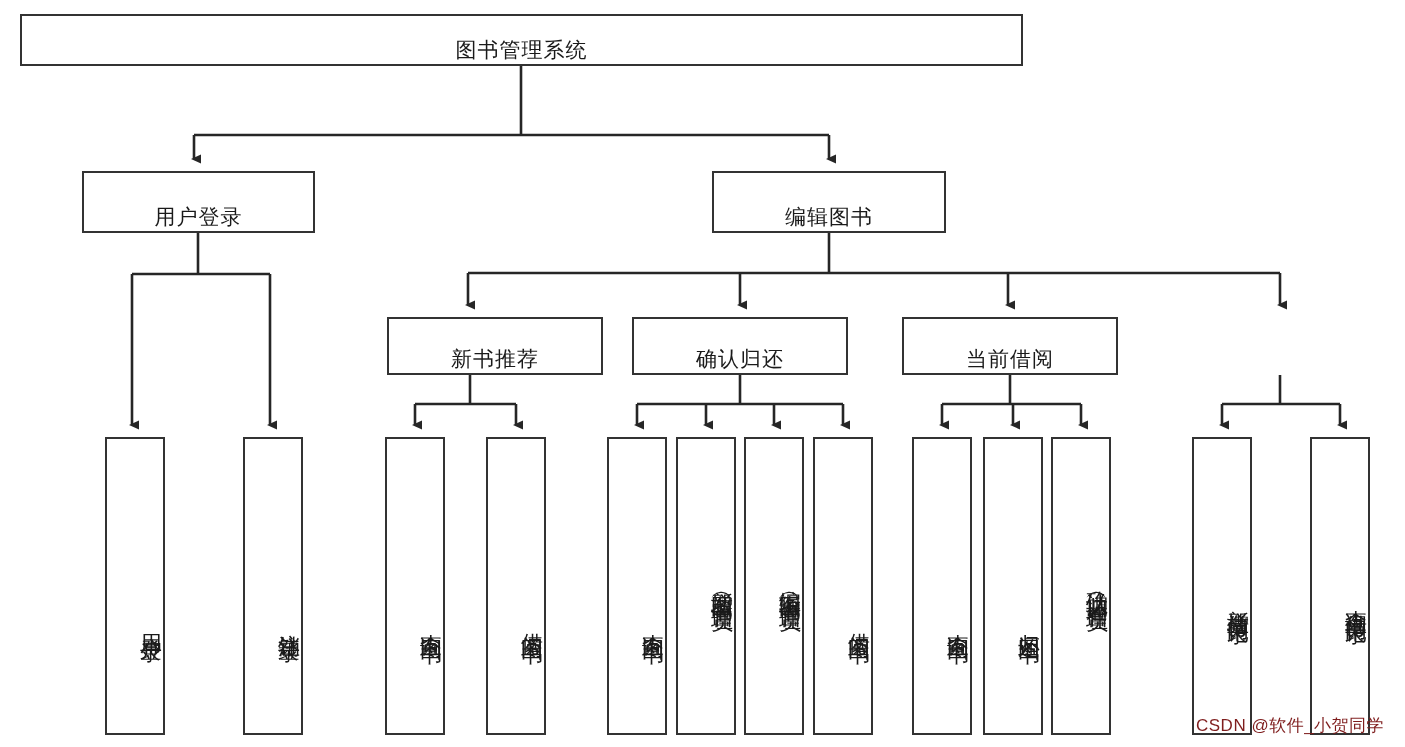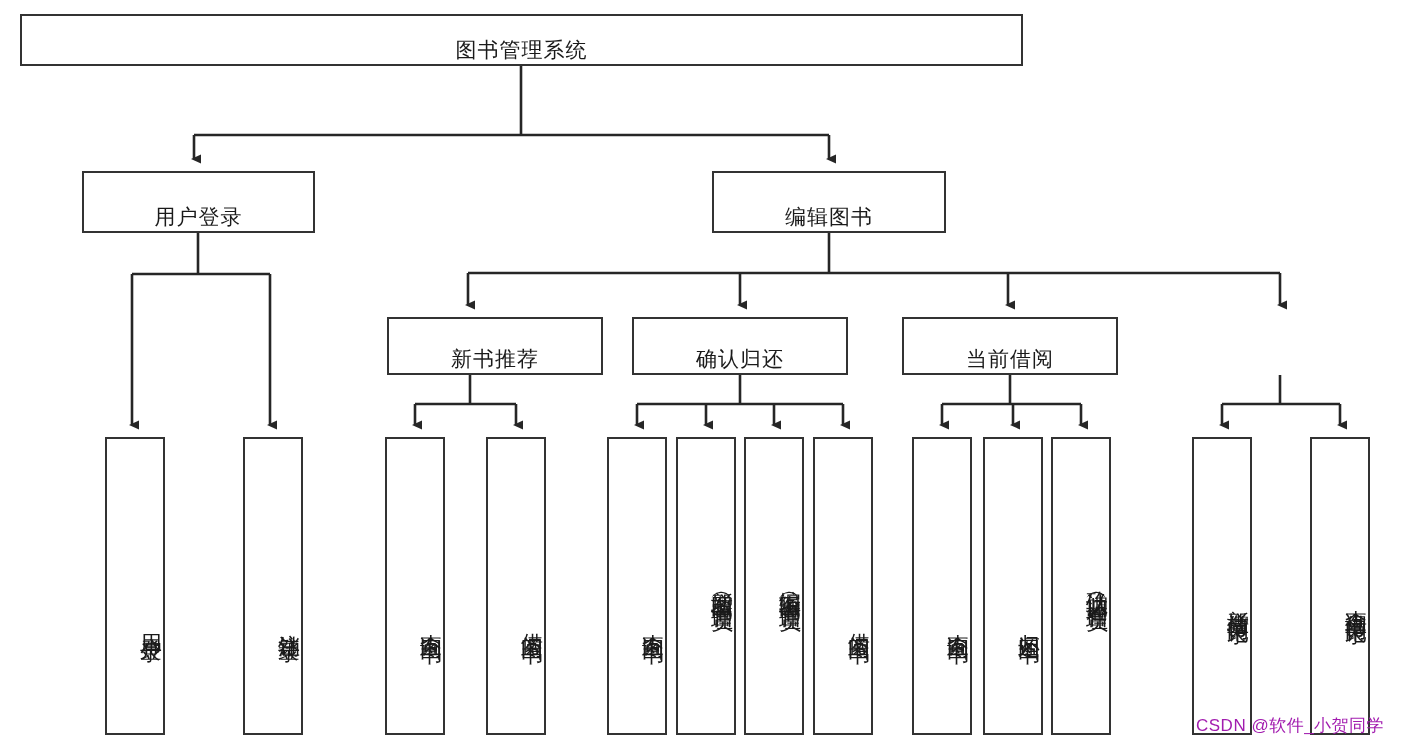--- a/index.html
+++ b/index.html
@@ -50,21 +50,21 @@
     justify-content: center;
   }
   .node.vert .vtext {
     writing-mode: vertical-rl;
     text-orientation: upright;
     line-height: 1.05;
     white-space: nowrap;
   }
   .watermark {
     position: absolute;
-    color: #a21caf;
+    color: #7f1d1d;
     font-size: 17px;
     letter-spacing: 0.5px;
     white-space: nowrap;
     user-select: none;
   }
 </style>
 </head>
 <body>
 
 <div id="canvas">

